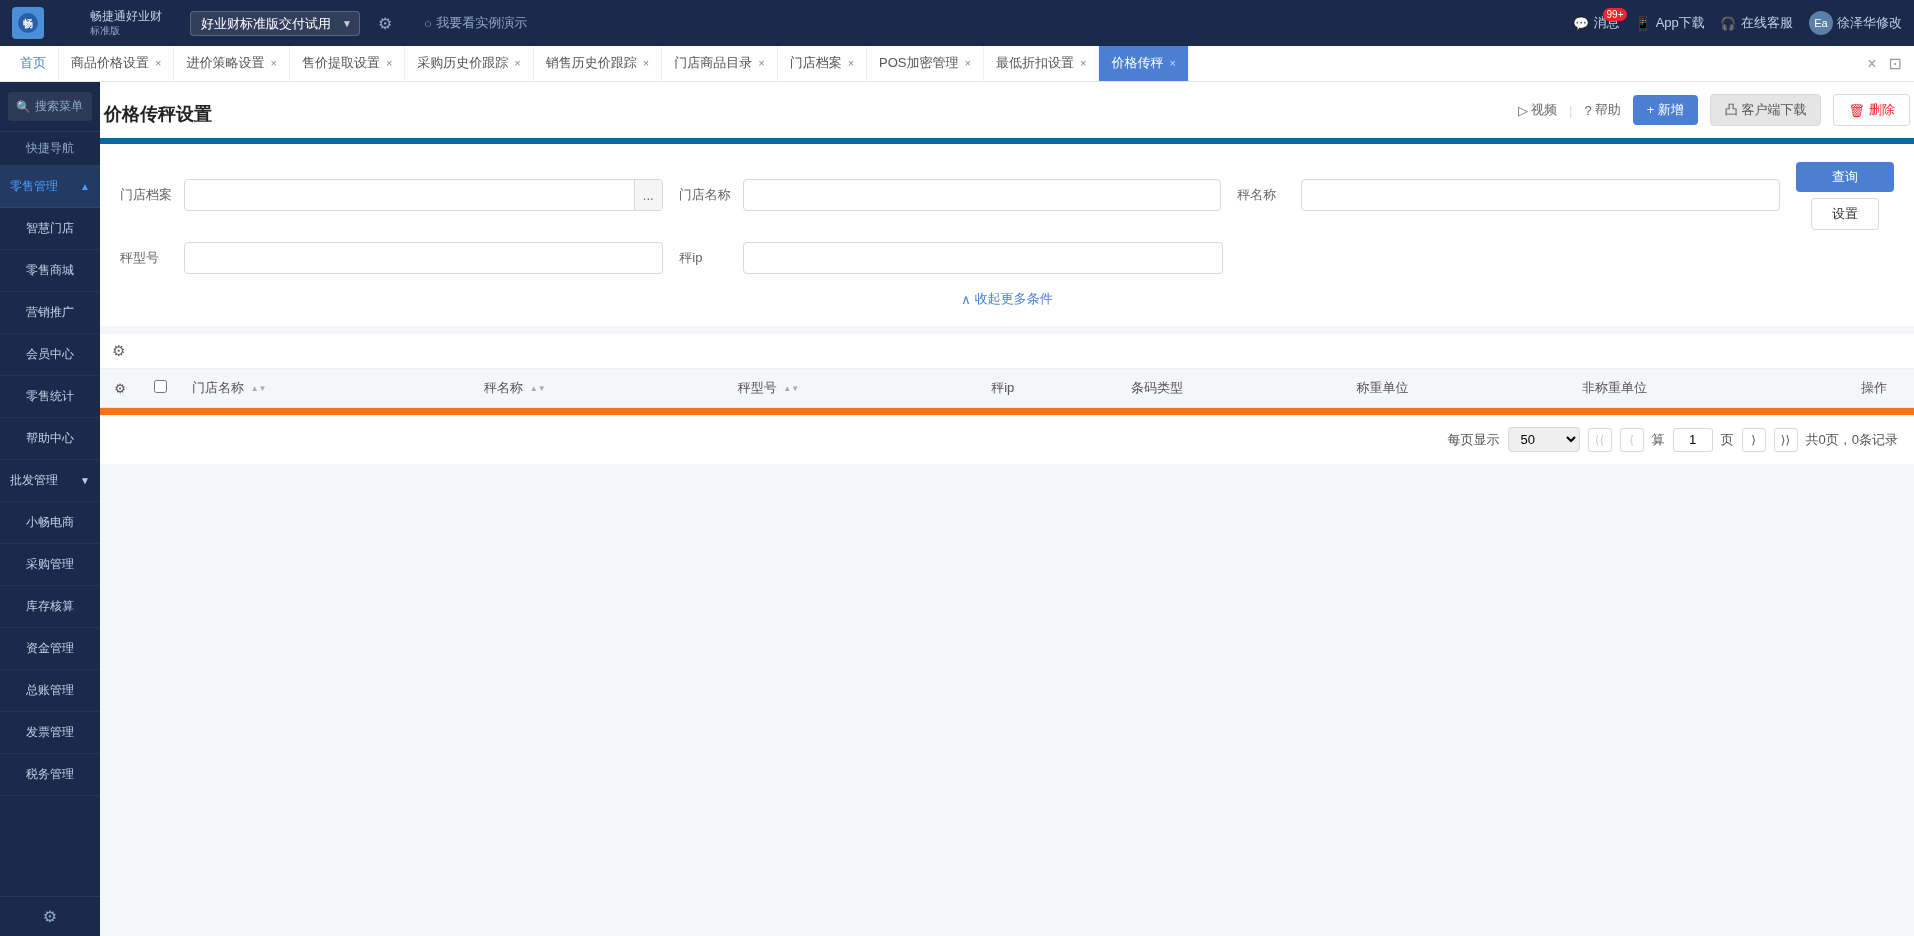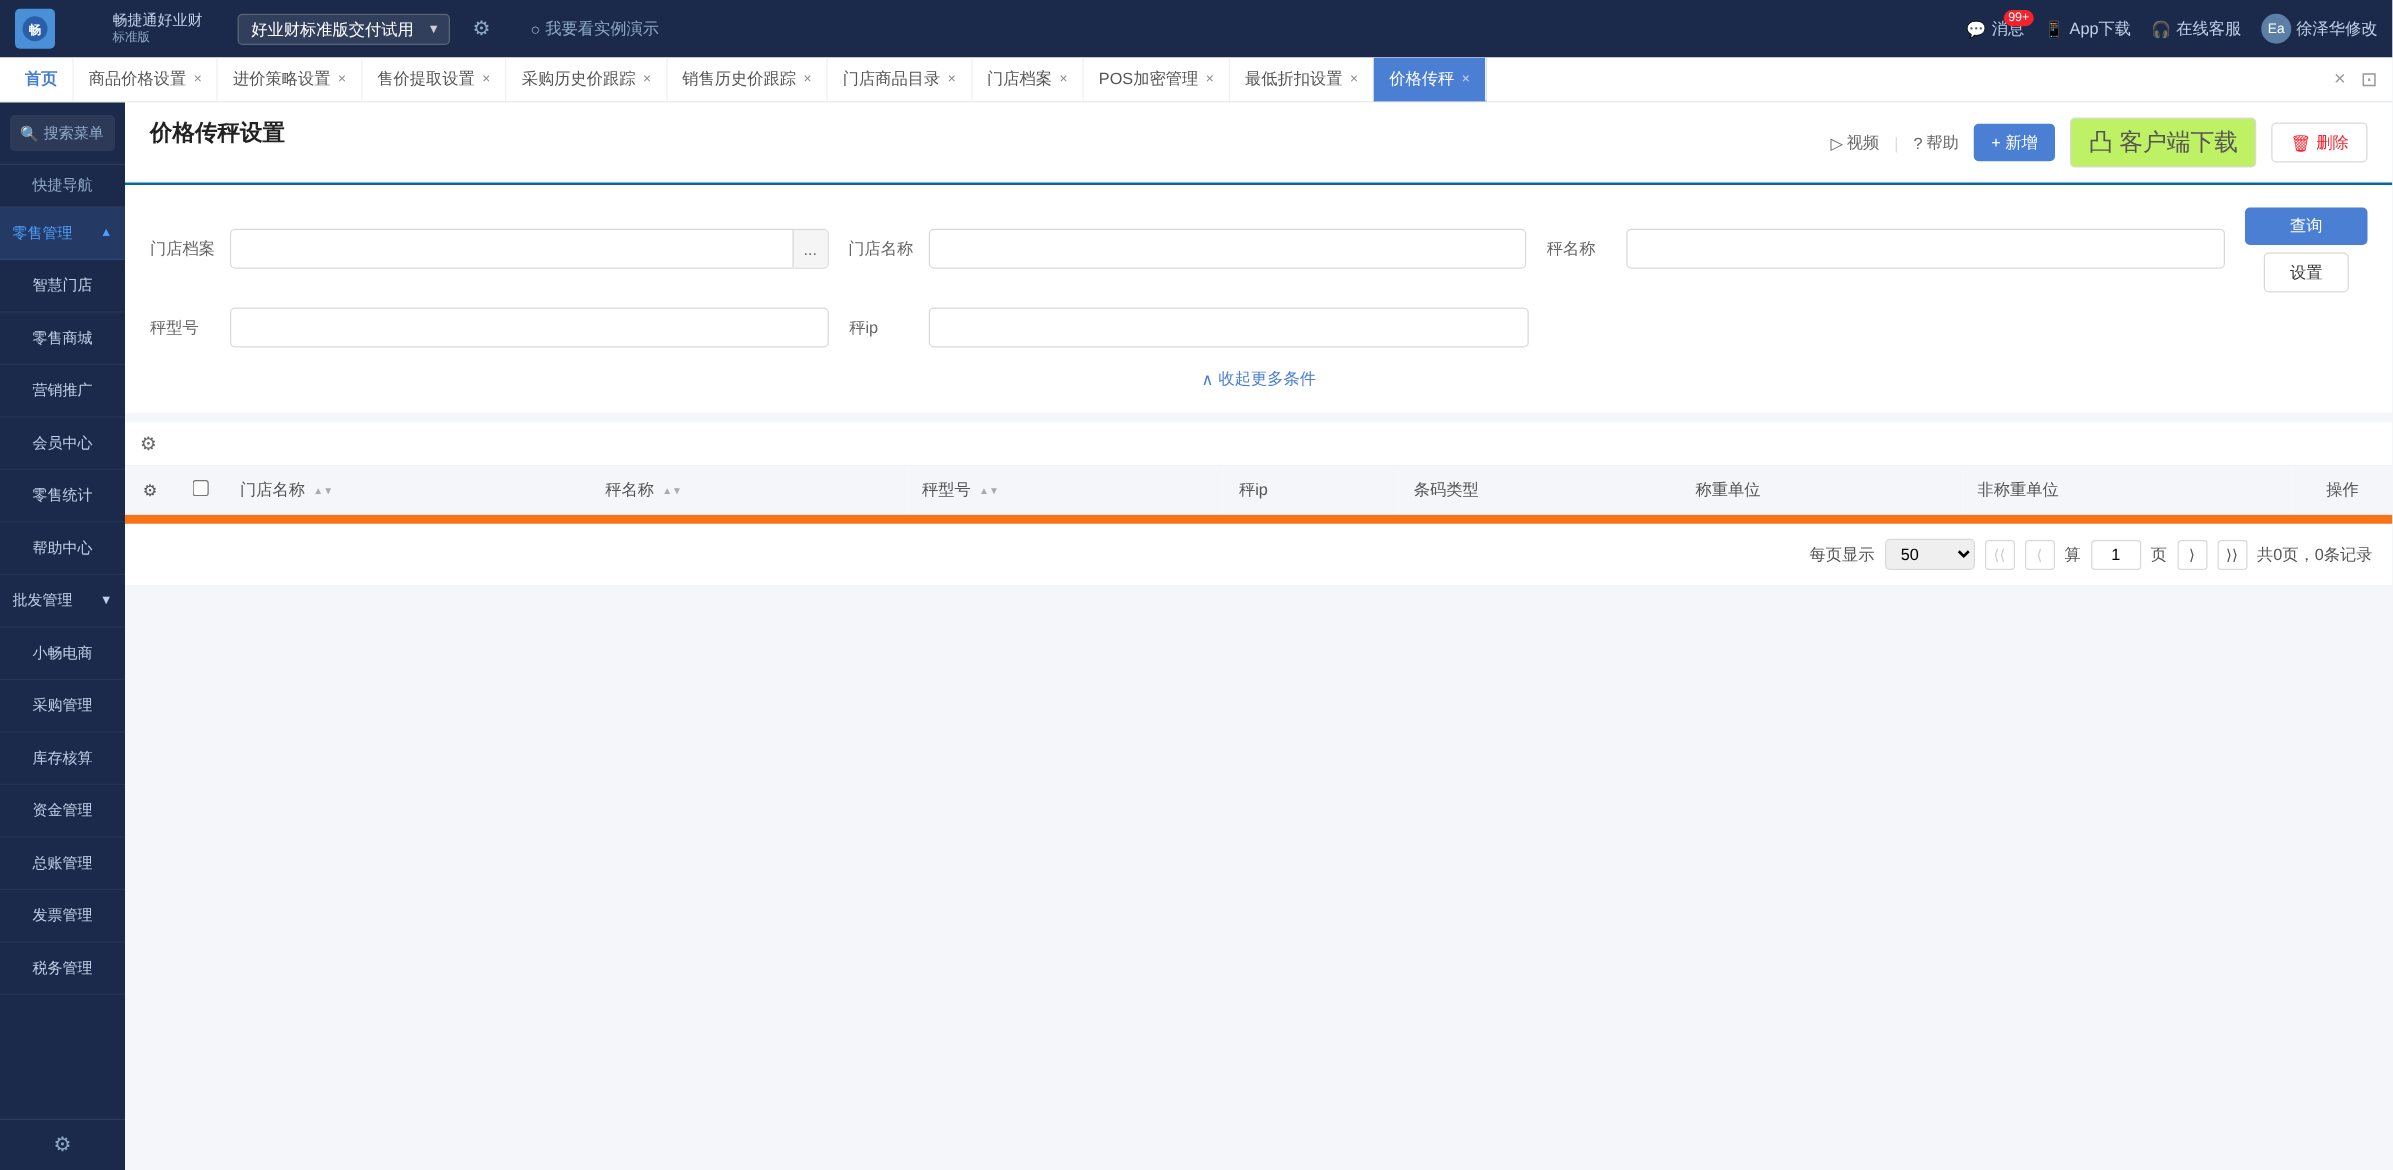--- a/index.html
+++ b/index.html
@@ -158,21 +158,21 @@
       color: #fff;
       background: #4a7fd4;
       border-bottom-color: #4a7fd4;
     }
     .nav-tab .close-x {
       font-size: 11px;
       color: inherit;
       opacity: 0.7;
       margin-left: 2px;
     }
-    .nav-tab.home { color: #4a7fd4; font-weight: 700; }
+    .nav-tab.home { color: #4a7fd4; font-weight: 400; }
     .nav-tabs-end {
       display: flex;
       align-items: center;
       margin-left: auto;
       gap: 4px;
     }
     .nav-tabs-end button {
       background: none;
       border: none;
       cursor: pointer;
@@ -258,25 +258,25 @@
     .content-area {
       flex: 1;
       background: #f5f6fa;
       overflow: auto;
       padding: 0;
     }
 
     
     .page-header {
       background: #fff;
-      padding: 12px 20px;
-      display: flex;
-      align-items: flex-start;
+      padding: 12px 4px;
+      display: flex;
+      align-items: flex-end;
       justify-content: space-between;
-      border-bottom: 2px solid #0369a1;
+      border-bottom: 6px solid #0369a1;
     }
     .page-title {
       font-size: 18px;
       font-weight: 600;
       color: #222;
     }
     .page-header-actions {
       display: flex;
       align-items: center;
       gap: 12px;
@@ -296,26 +296,26 @@
       border: none;
       border-radius: 4px;
       padding: 6px 14px;
       font-size: 13px;
       cursor: pointer;
       display: flex;
       align-items: center;
       gap: 4px;
     }
     .btn-outline {
-      background: #bef264;
+      background: #e5e5e5;
       color: #555;
       border: 1px solid #d9d9d9;
       border-radius: 4px;
       padding: 6px 14px;
-      font-size: 19px;
+      font-size: 13px;
       cursor: pointer;
       display: flex;
       align-items: center;
       gap: 4px;
     }
     .btn-danger {
       background: #fff;
       color: #f5222d;
       border: 1px solid #d9d9d9;
       border-radius: 4px;

